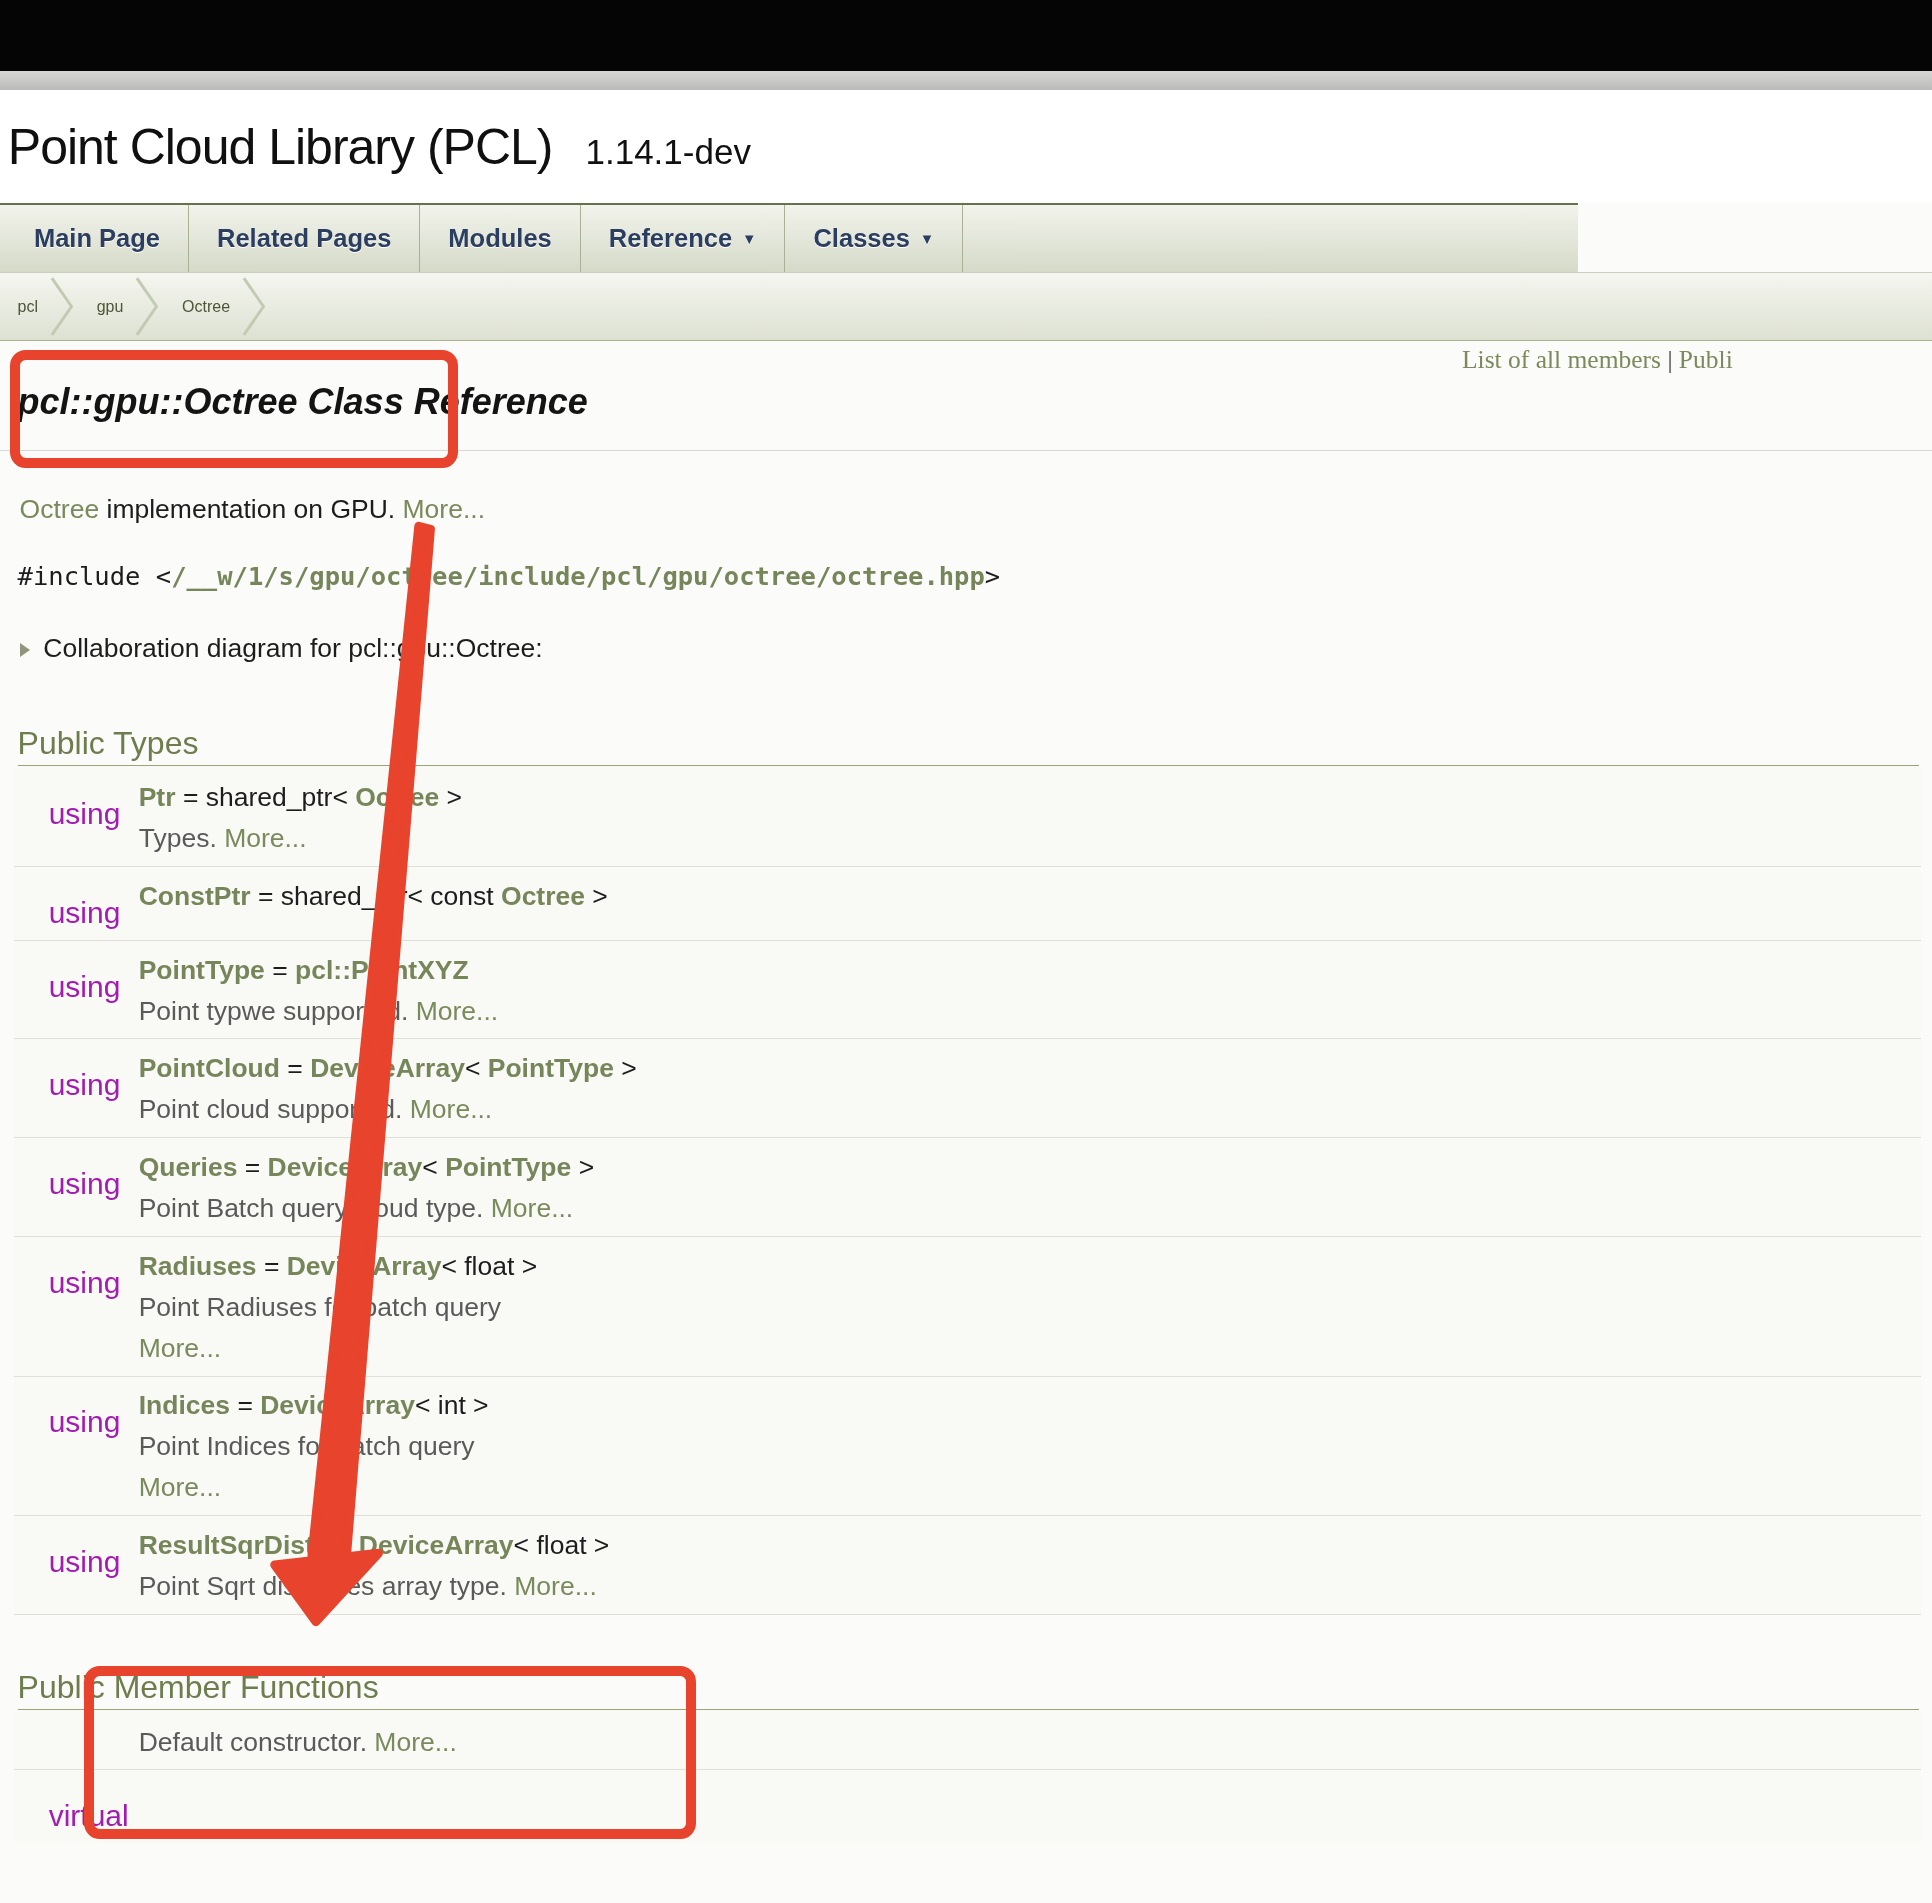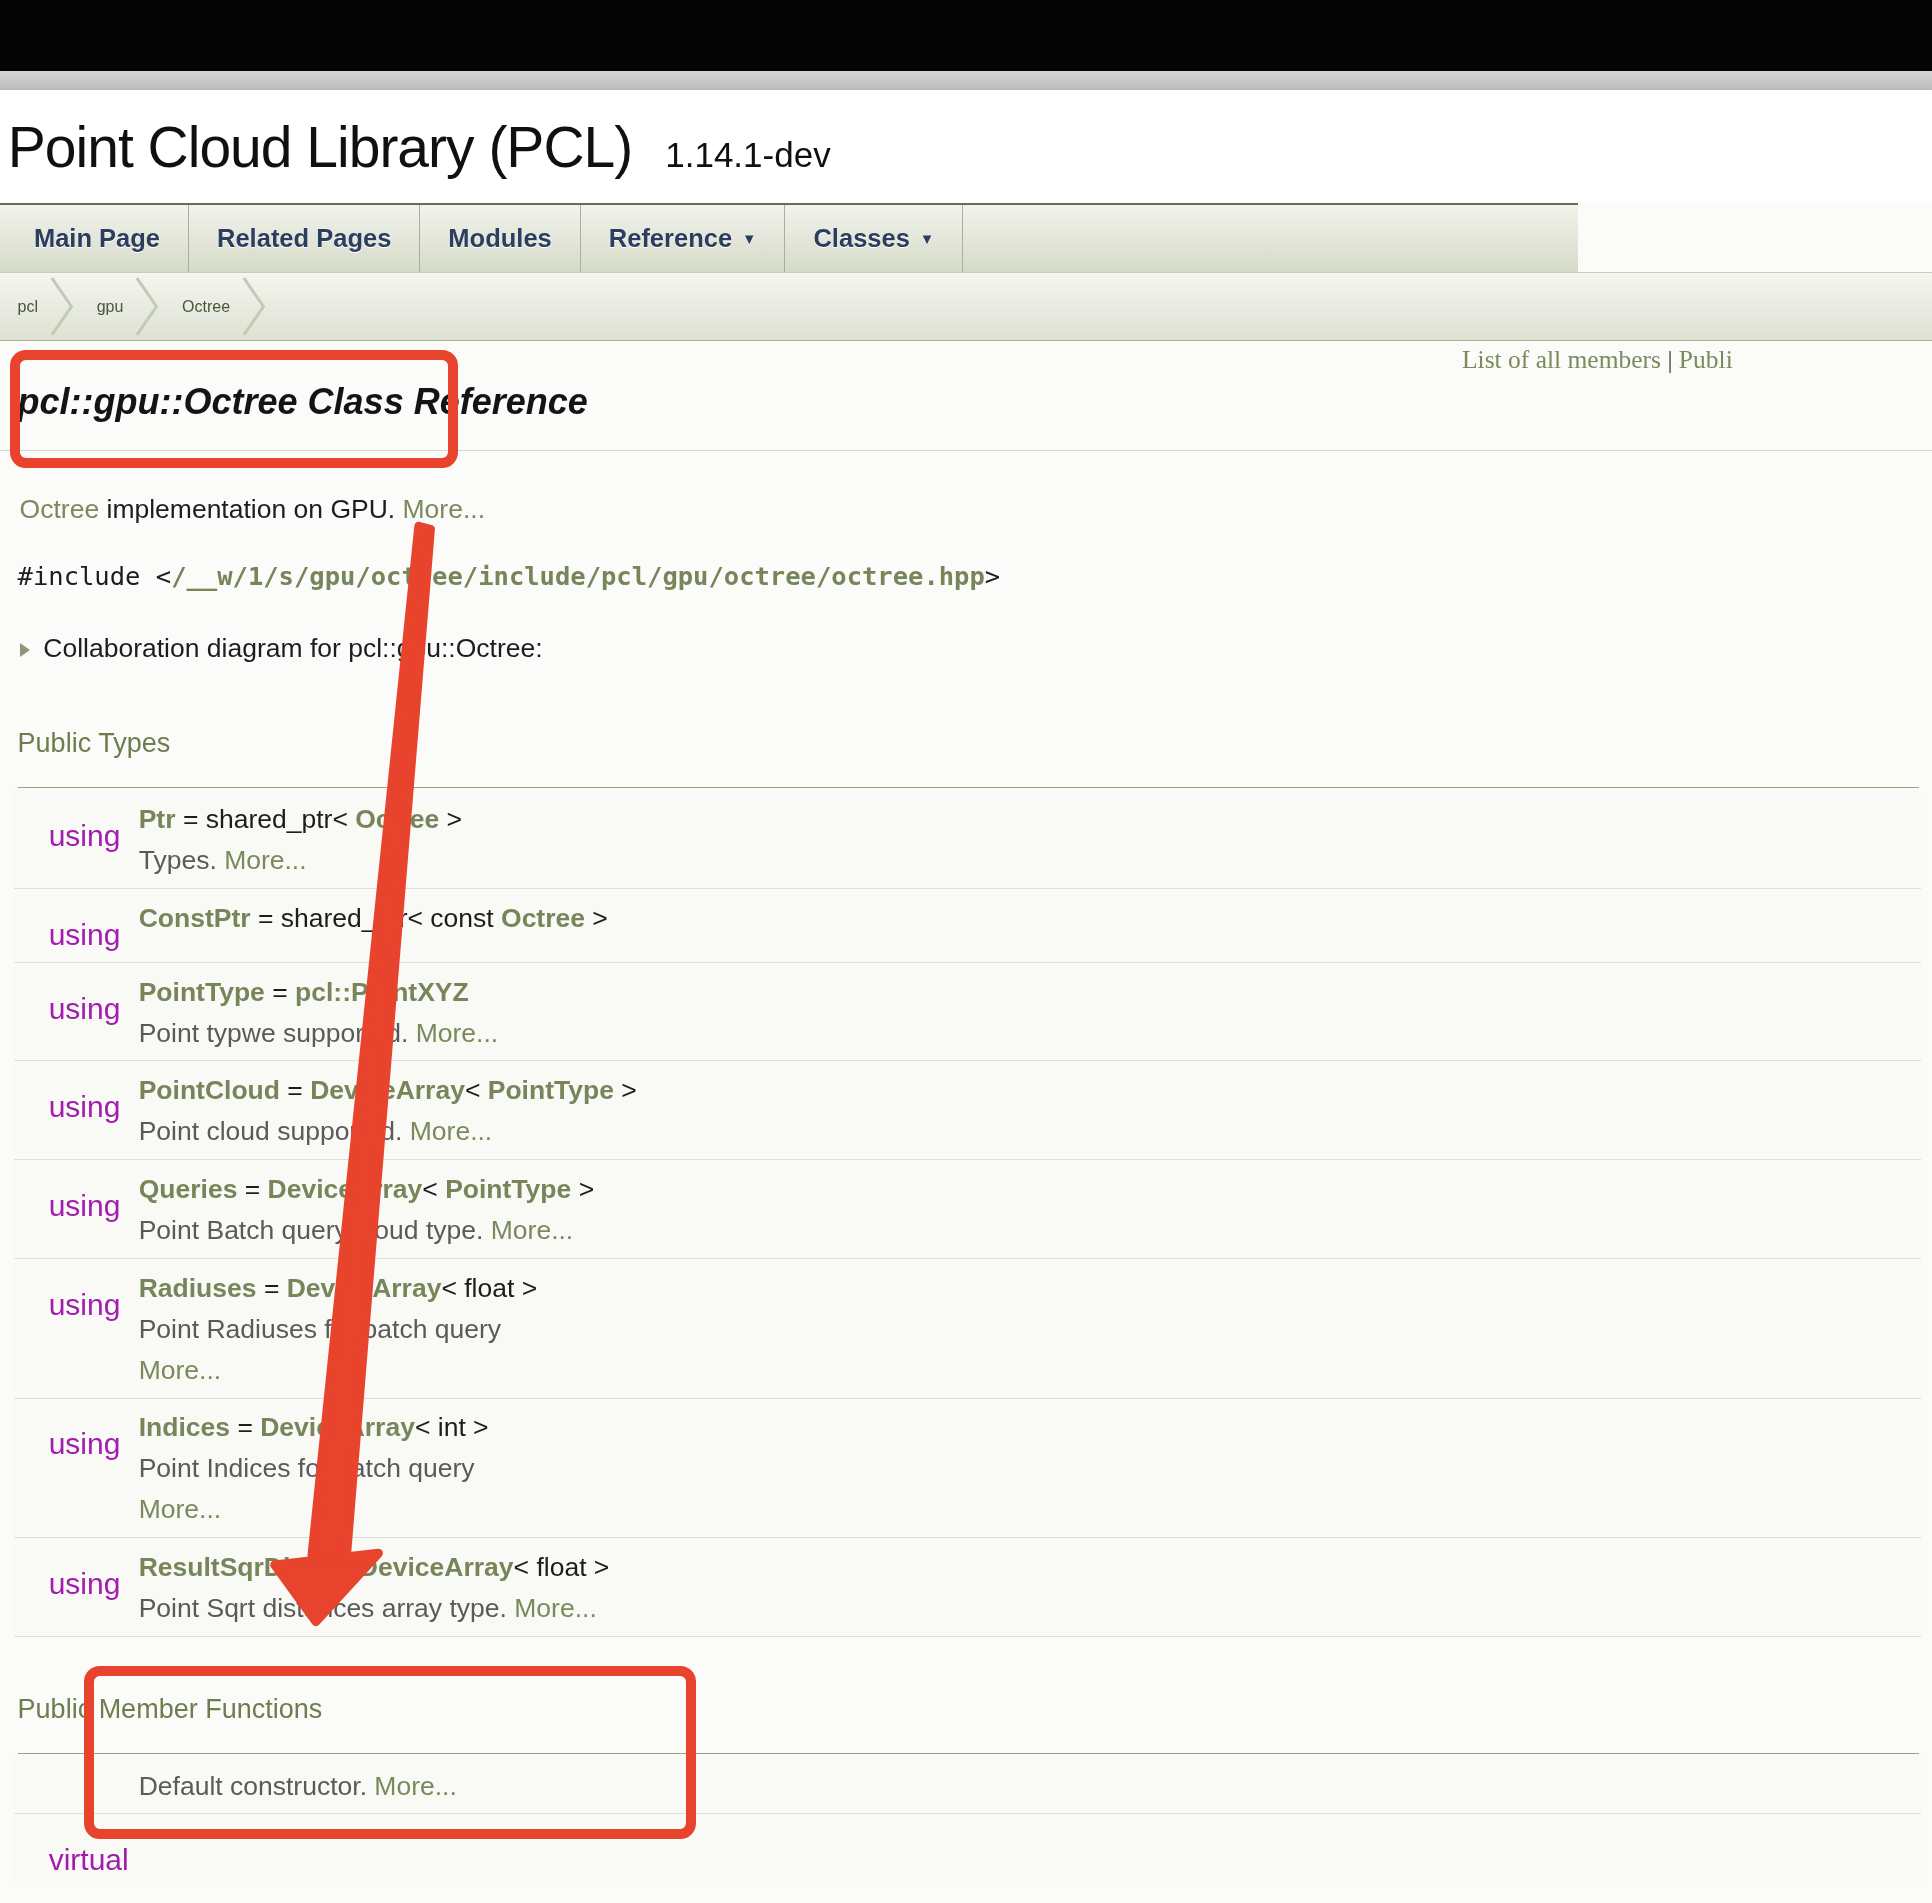--- a/index.html
+++ b/index.html
@@ -5,21 +5,21 @@
   html,body{margin:0;padding:0;}
   body{font-family:"Liberation Sans","DejaVu Sans",sans-serif;}
   .page{position:relative;width:1933px;height:1903px;overflow:hidden;background:#fbfbf9;}
 
   
   .topbar{position:absolute;left:0;top:0;width:1933px;height:71px;background:#050505;}
   .graystrip{position:absolute;left:0;top:71px;width:1933px;height:19.6px;
              background:linear-gradient(#d6d6d4,#b9b9b7);}
   .masthead{position:absolute;left:0;top:90px;width:1933px;height:113px;background:#ffffff;
             display:flex;align-items:baseline;}
-  .projname{font-size:57px;font-weight:400;color:#101010;letter-spacing:-1px;
+  .projname{font-size:50px;font-weight:400;color:#101010;letter-spacing:-1px;
             margin:17.6px 0 0 7.8px;line-height:78px;}
   .projver{font-size:35px;font-weight:400;color:#101010;margin-left:33px;}
 
   .tabsbar{position:absolute;left:0;top:203px;width:1578px;height:69px;
            background:linear-gradient(#f2f3ec,#d5dac8);border-top:2px solid #66724c;box-sizing:border-box;}
   .tabsbar ul{list-style:none;margin:0;padding:0 0 0 5.9px;display:flex;height:100%;}
   .tabsbar li{display:flex;align-items:center;padding:0 28px;border-right:1px solid #a9b194;
               font-size:25.5px;font-weight:bold;color:#2c3e60;text-shadow:0 1px 0 #ffffff;cursor:pointer;}
   .tabsbar li .caret{font-size:14.7px;margin-left:9.8px;color:#2c3e60;}
 
@@ -41,22 +41,22 @@
   .pagetitle{margin:0;font-size:36px;line-height:43px;font-weight:bold;color:#141414;font-style:italic;}
 
   .intro{margin:43px 0 0 19.6px;font-size:26.5px;line-height:31px;color:#1d1d1d;}
   .includeline{margin:35px 0 0 17.6px;font-family:"DejaVu Sans Mono","Liberation Mono",monospace;
                font-size:25.5px;line-height:33px;color:#1d1d1d;}
   .includeline .ipath{color:#76865a;font-weight:bold;}
   .collab{margin:40px 0 0 19.6px;font-size:26.5px;line-height:31px;color:#1d1d1d;}
   .tri{display:inline-block;width:0;height:0;border-left:10.8px solid #8f967c;
        border-top:7.8px solid transparent;border-bottom:7.8px solid transparent;margin-right:13.7px;}
 
-  .groupheader{margin:58px 13.7px 0 17.6px;font-size:27px;line-height:43px;font-weight:400;
-               color:#6d7d4e;padding-bottom:22px;border-bottom:1px solid #99a578;}
+  .groupheader{margin:58px 13.7px 0 17.6px;font-size:32px;line-height:43px;font-weight:400;
+               color:#6d7d4e;padding-bottom:0;border-bottom:1px solid #99a578;}
   .groupheader.second{margin-top:51px;}
 
   .memberdecls{margin:0 11.8px 0 13.7px;background:#f9f9f6;padding-top:2.9px;}
   .mrow{display:grid;grid-template-columns:125px 1fr;padding:8.8px 0 6.9px 0;}
   .mrow .kw{padding-left:35px;font-size:30px;line-height:41px;color:#a21caf;margin-top:16px;}
   .mrow .mbody{font-size:26.5px;line-height:41px;}
   .msep{height:1px;background:#dedfd6;}
   .seg-plain{color:#1d1d1d;}
   .seg-name,.seg-link{color:#76865a;font-weight:bold;cursor:pointer;}
   .seg-desc{color:#5a5a5a;}

